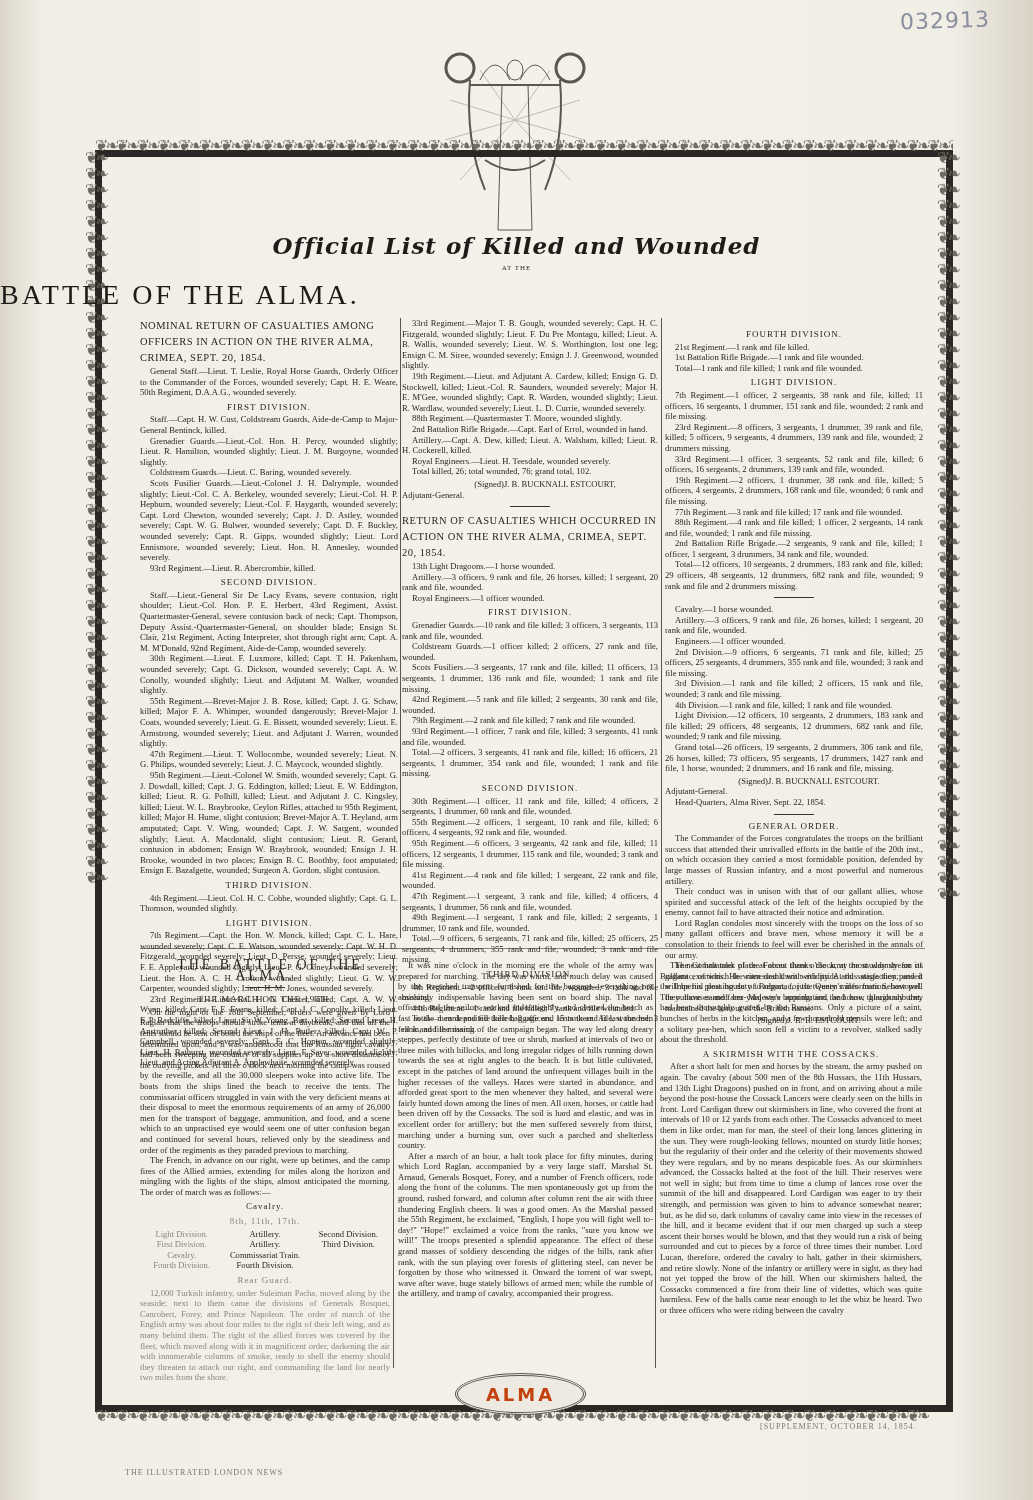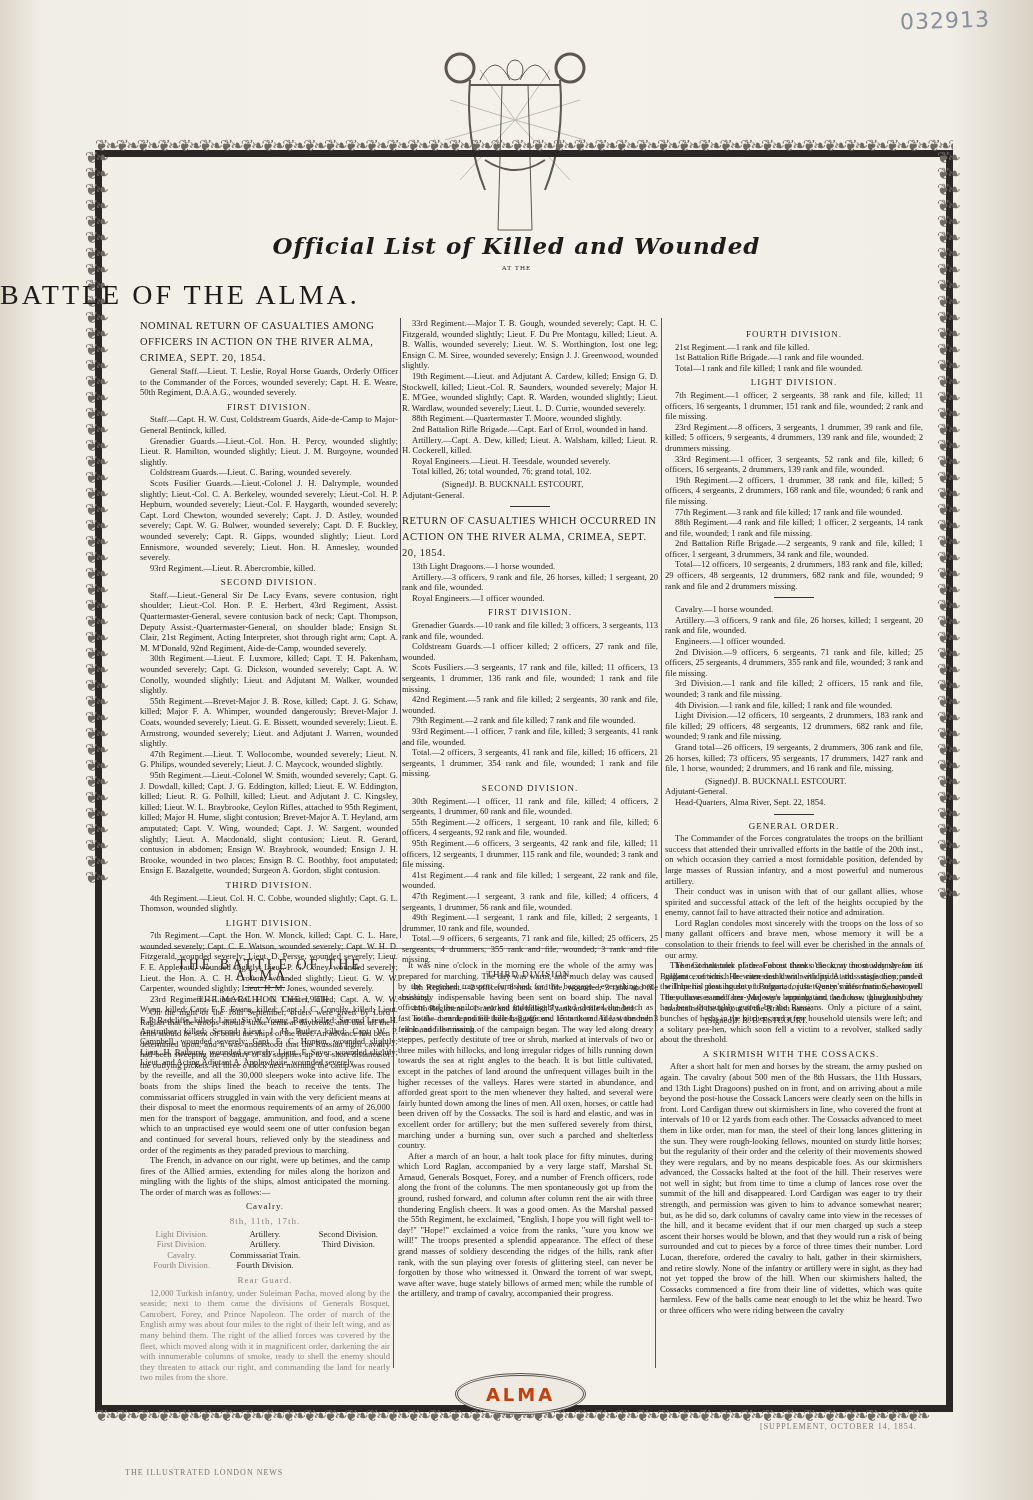--- a/index.html
+++ b/index.html
@@ -30,21 +30,21 @@
   .main-title{position:absolute;left:0;width:1033px;top:232px;text-align:center;
     font-family:"DejaVu Serif",serif;font-weight:bold;font-size:23px;letter-spacing:1px;color:#1e1b18;
     font-style:italic;}
   .at-the{position:absolute;left:0;width:1033px;top:264px;text-align:center;font-size:7px;letter-spacing:1px;}
   .sub-title{position:absolute;left:0;width:910px;top:279px;text-align:left;font-size:28px;letter-spacing:3px;color:#1e1b18;}
   
   .col{position:absolute;font-size:8.6px;line-height:10.6px;text-align:justify;color:#2b2622;}
   .col p{margin:0;text-indent:10px;}
   .col .head{text-align:center;font-size:9px;letter-spacing:1px;margin:4px 0 2px;text-indent:0;}
   .col .bighead{font-size:10.5px;letter-spacing:.5px;text-indent:0;line-height:16px;text-align:left;}
-  .col .signed{display:flex;justify-content:flex-start;padding:2px 10px 0 40px;text-indent:0;}
+  .col .signed{display:flex;justify-content:center;padding:2px 10px 0 40px;text-indent:0;}
   .col .right{text-indent:0;padding-right:10px;}
   .col .rule{width:40px;height:1px;background:#333;margin:6px auto;}
   .c1{left:140px;top:318px;width:258px;}
   .c2{left:402px;top:318px;width:256px;}
   .c3{left:665px;top:325px;width:258px;}
   .vsep{position:absolute;width:1px;background:#555;}
   .hsep{position:absolute;height:1px;background:#888;}
   .lower{top:960px;}
   .lc1{left:140px;width:250px;}
   .lc2{left:398px;width:255px;}

